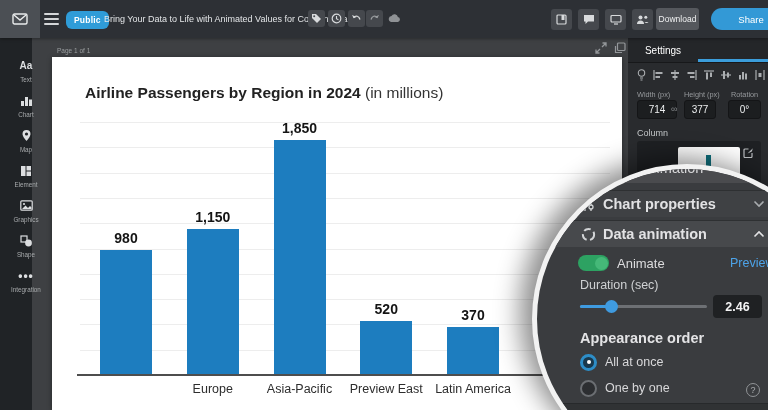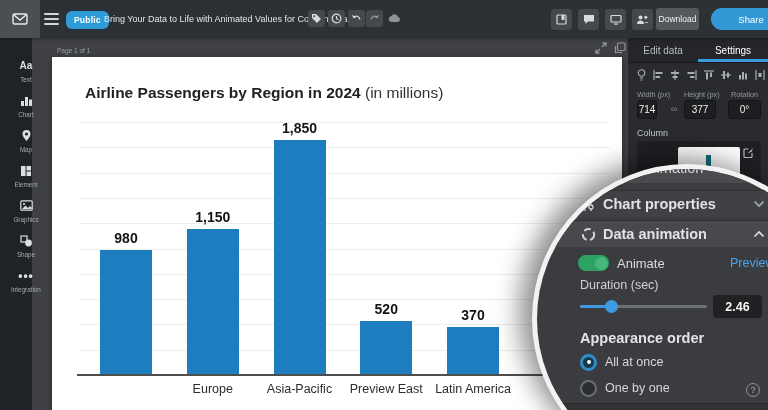--- a/index.html
+++ b/index.html
@@ -260,21 +260,20 @@
         <div class="bar-cat" style="left: 256.25px;">Preview East</div>
         <div class="bar" style="left: 367px; height: 47px;"></div>
         <div class="bar-value" style="left: 348px; bottom: 52px;">370</div>
         <div class="bar-cat" style="left: 343px;">Latin America</div>
       </div>
   </div>
 </div>
 
 <div class="rpanel">
   <div class="tabbar">
-    <div class="tab">Edit data</div>
     <div class="tab active">Settings</div>
     <div class="tab-underline"></div>
   </div>
 
   <div class="ptools">
     <span class="ptool">
       <svg width="9" height="12" viewBox="0 0 9 12">
           <circle cx="4.5" cy="4" r="3.2" fill="none" stroke="#aaadb0" stroke-width="1.1"></circle>
           <path d="M3 9 h3 M3.5 11 h2" stroke="#aaadb0" stroke-width="1.1"></path>
         </svg>
@@ -325,21 +324,21 @@
       <svg width="10" height="10" viewBox="0 0 10 10">
           <path d="M1 0 v10 M9 0 v10" stroke="#aaadb0" stroke-width="1.2"></path>
           <rect x="3.5" y="3" width="3" height="4" fill="#aaadb0"></rect>
         </svg>
     </span>
   </div>
 
   <span class="dim-label" style="left:9px">Width (px)</span>
   <span class="dim-label" style="left:56px">Height (px)</span>
   <span class="dim-label" style="left:103px">Rotation</span>
-  <div class="dim-input" style="left:9px; width:20px">714</div>
+  <div class="dim-input" style="left:9px; width:40px">714</div>
   <span class="chain">∞</span>
   <div class="dim-input" style="left:56px; width:32px">377</div>
   <div class="dim-input" style="left:100px; width:33px">0°</div>
 
   <div class="sec-label">Column</div>
   <div class="column-box">
     <div class="thumb">
       <div class="thumb-bar"></div>
     </div>
     <span class="edit-ic">

